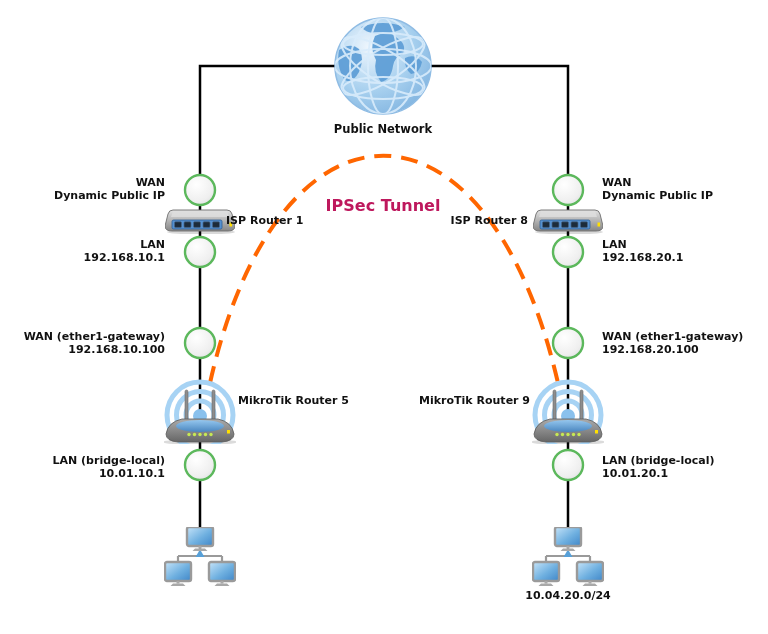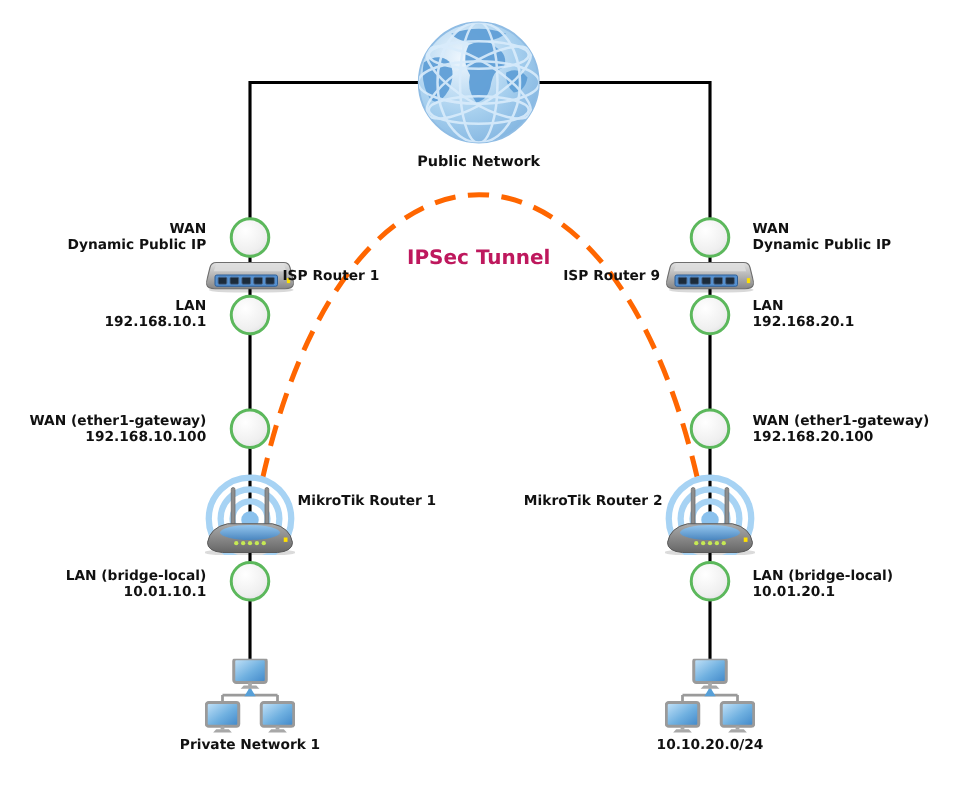--- a/index.html
+++ b/index.html
@@ -195,49 +195,48 @@
   </div>
   <div class="lbl r" style="right:603px;top:238px;">
     <span class="ln">LAN</span>
     <span class="ln">192.168.10.1</span>
   </div>
   <div class="lbl r" style="right:603px;top:330px;">
     <span class="ln">WAN (ether1-gateway)</span>
     <span class="ln">192.168.10.100</span>
   </div>
   <div class="lbl" style="left:238px;top:394px;">
-    <span class="ln">MikroTik Router 1</span>
+    <span class="ln">MikroTik Router 5</span>
   </div>
   <div class="lbl r" style="right:603px;top:454px;">
     <span class="ln">LAN (bridge-local)</span>
     <span class="ln">10.01.10.1</span>
   </div>
   <div class="lbl c" style="left:80px;top:589px;width:240px;">
-    <span class="ln">Private Network 1</span>
   </div>
 
   <div class="lbl" style="left:602px;top:176px;">
     <span class="ln">WAN</span>
     <span class="ln">Dynamic Public IP</span>
   </div>
   <div class="lbl r" style="right:240px;top:214px;">
-    <span class="ln">ISP Router 9</span>
+    <span class="ln">ISP Router 8</span>
   </div>
   <div class="lbl" style="left:602px;top:238px;">
     <span class="ln">LAN</span>
     <span class="ln">192.168.20.1</span>
   </div>
   <div class="lbl" style="left:602px;top:330px;">
     <span class="ln">WAN (ether1-gateway)</span>
     <span class="ln">192.168.20.100</span>
   </div>
   <div class="lbl r" style="right:238px;top:394px;">
-    <span class="ln">MikroTik Router 2</span>
+    <span class="ln">MikroTik Router 9</span>
   </div>
   <div class="lbl" style="left:602px;top:454px;">
     <span class="ln">LAN (bridge-local)</span>
     <span class="ln">10.01.20.1</span>
   </div>
   <div class="lbl c" style="left:448px;top:589px;width:240px;">
-    <span class="ln">10.10.20.0/24</span>
+    <span class="ln">10.04.20.0/24</span>
   </div>
 
 </div>
 
 </body></html>

